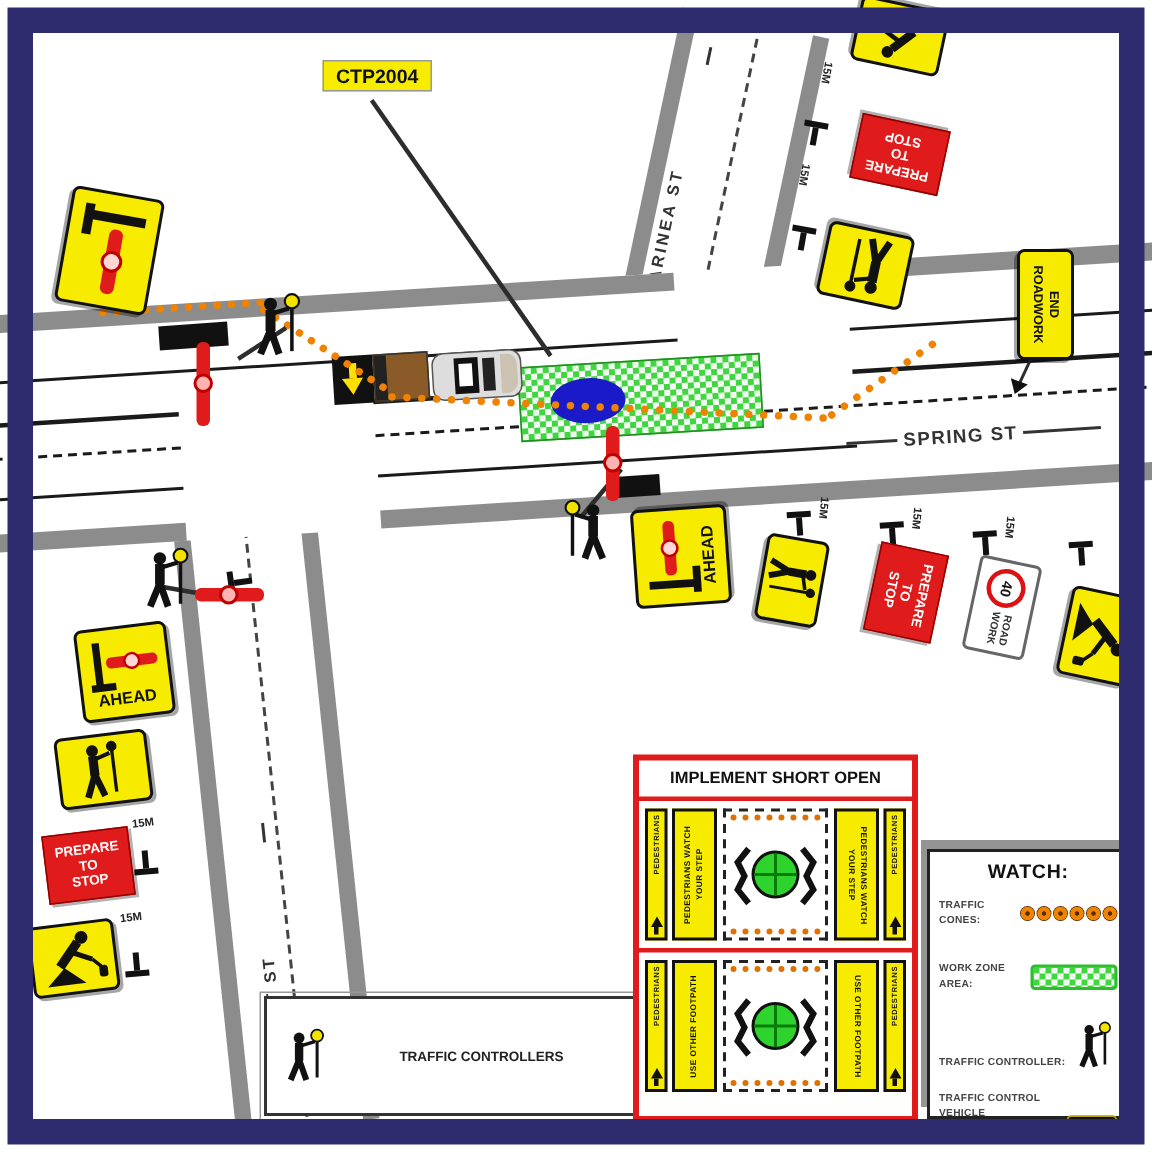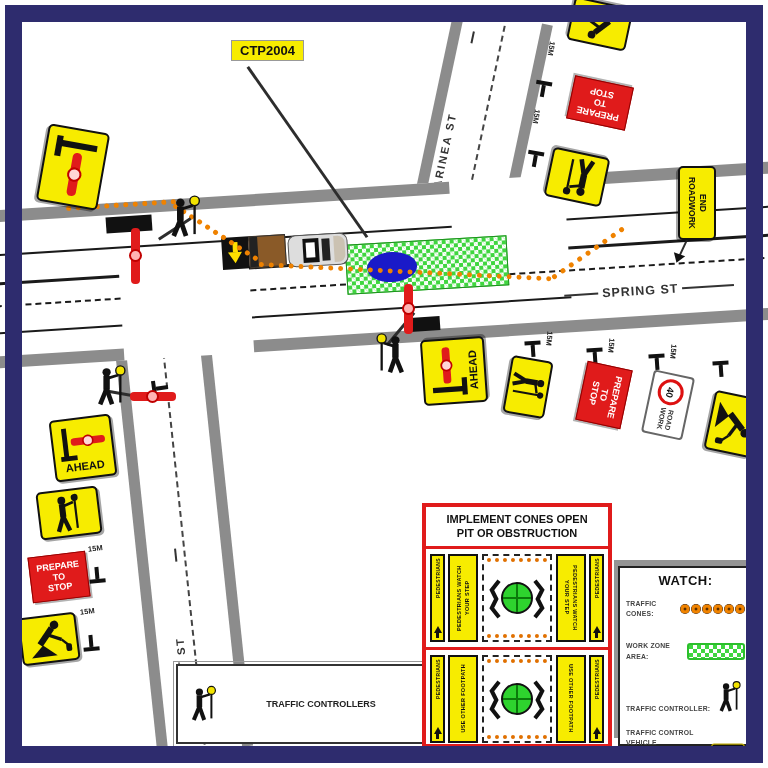--- a/index.html
+++ b/index.html
@@ -210,21 +210,21 @@
     <div class="abs" style="left:17px;top:7px;width:9px;height:15px;background:#fff;"></div>
     <div class="abs" style="left:33px;top:4px;width:8px;height:22px;background:#222;"></div>
     <div class="abs" style="left:45px;top:2px;width:11px;height:26px;background:#cbc2b2;border-radius:0 7px 7px 0;"></div>
   </div>
 
   <div class="cones" style="left:66px;top:206px;width:110px;transform:rotate(-3.6deg);"></div>
   <div class="cones" style="left:175px;top:203px;width:100px;transform:rotate(33deg);"></div>
   <div class="cones" style="left:259px;top:262px;width:293px;transform:rotate(2.8deg);"></div>
   <div class="cones" style="left:551px;top:276px;width:87px;transform:rotate(-35deg);"></div>
 
-  <div class="ctp" style="left:231px;top:40px;">
+  <div class="ctp" style="left:215px;top:40px;">
     <span>CTP2004</span>
   </div>
   <div class="pole" style="left:249px;top:66px;width:208px;transform:rotate(55deg);"></div>
 
   <div class="bbase" style="left:106px;top:216px;width:46px;height:16px;transform:rotate(-4deg);"></div>
   <div class="bat-v" style="left:131px;top:228px;height:56px;">
     <div class="bat-circle" style="left:-2px;top:21px;"></div>
   </div>
   <svg class="abs" style="left:168px;top:194px;z-index:5;" width="38" height="46">
       <use href="#sym-controller"></use>
@@ -350,22 +350,21 @@
     <svg width="32" height="44">
         <use href="#sym-controller"></use>
       </svg>
     <div class="note-text">
       <div>TRAFFIC CONTROLLERS</div>
     </div>
   </div>
 
   <div class="impl">
     <div class="imp-title">
-      <div>IMPLEMENT CONES OPEN</div>
-      <div>PIT OR OBSTRUCTION</div>
+      <div>IMPLEMENT SHORT OPEN</div>
     </div>
     <div class="imp-row">
       <div class="ped-outer">
         <span class="vt">PEDESTRIANS</span>
         <div>
             <div class="up-arrow"></div>
             <div class="up-stem" style="margin:0 auto;"></div>
           </div>
       </div>
       <div class="ped-inner upward">

